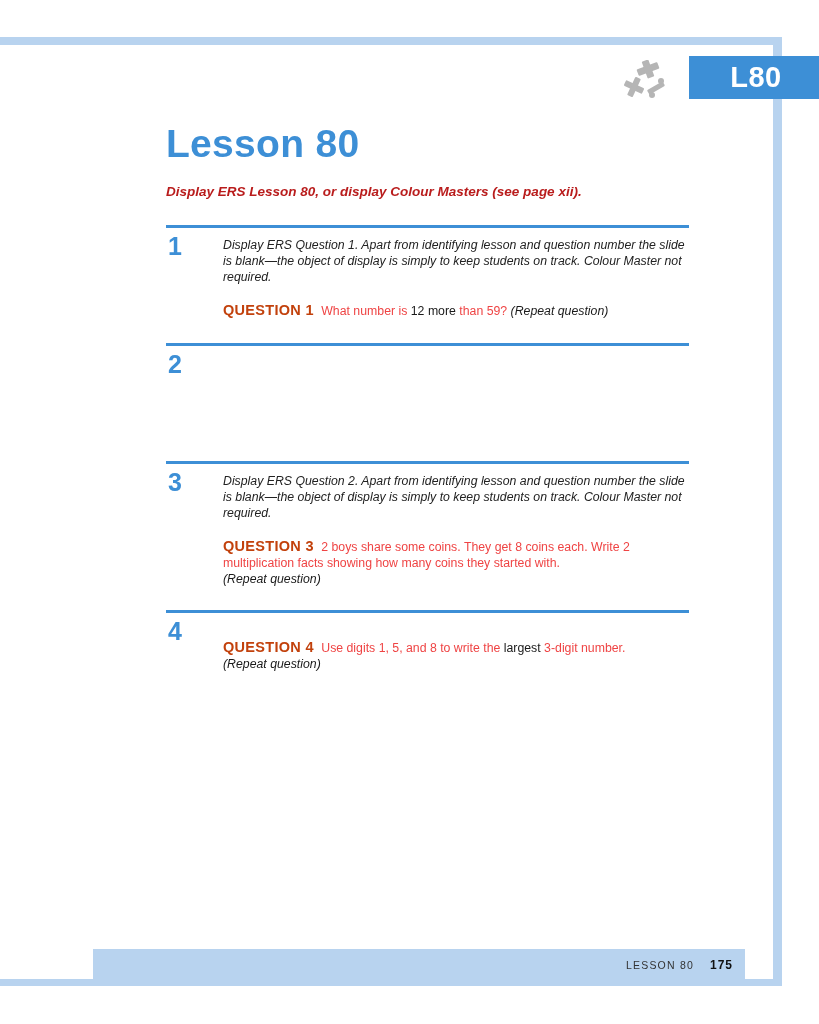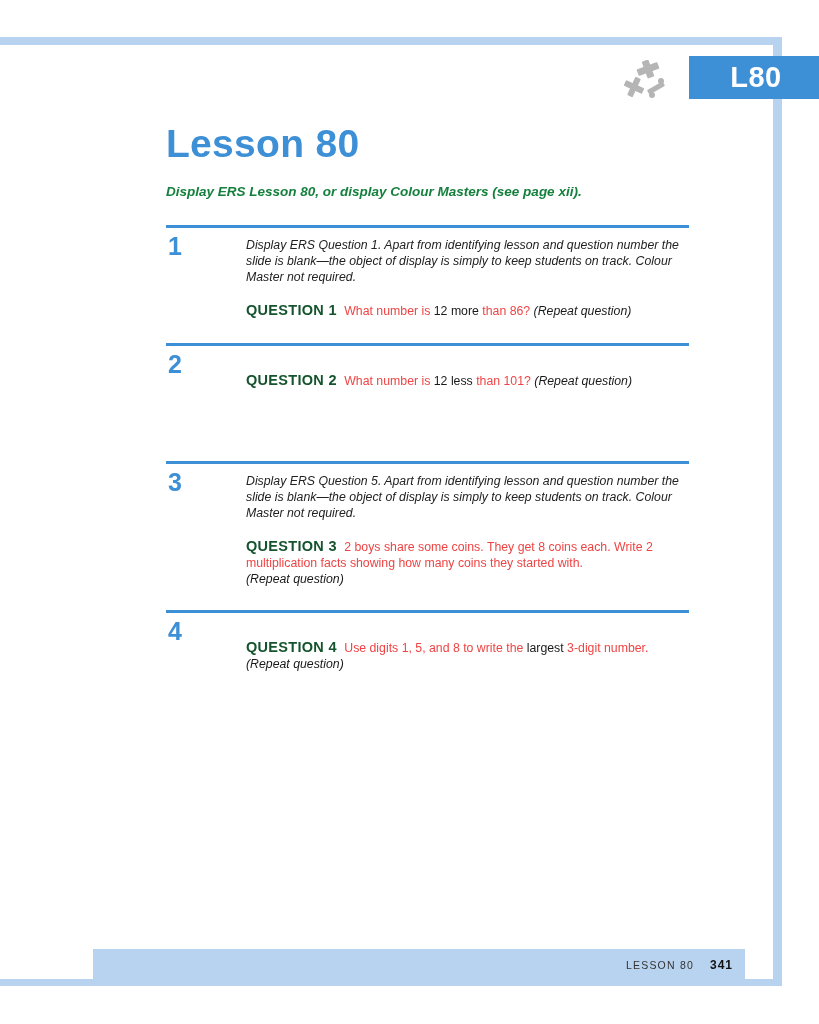--- a/index.html
+++ b/index.html
@@ -44,38 +44,38 @@
     }
     .ops-icon {
       position: absolute; left: 623px; top: 60px; width: 46px; height: 40px;
     }
     .title {
       position: absolute; left: 166px; top: 122px;
       font-size: 39px; font-weight: bold; color: #3d8fd6; letter-spacing: 0.3px;
     }
     .subtitle {
       position: absolute; left: 166px; top: 184px;
-      font-size: 13.5px; font-weight: bold; font-style: italic; color: #15803d;
+      font-size: 13.5px; font-weight: bold; font-style: italic; color: #b91c1c;
     }
     .section {
       position: absolute; left: 166px; width: 523px;
       border-top: 3px solid #3d8fd6;
     }
     .sec-num {
       position: absolute; left: 2px; top: 4px;
       font-size: 25px; font-weight: bold; color: #3d8fd6;
     }
     .sec-body {
-      margin-left: 80px; padding-top: 9px;
+      margin-left: 57px; padding-top: 9px;
       font-size: 12.3px; line-height: 16px;
     }
     .instr { font-style: italic; color: #222; }
     .question { margin-top: 17px; line-height: 16px; }
     .q-label {
-      color: #14532d; font-weight: bold; font-size: 14.5px; letter-spacing: 0.3px;
+      color: #c2410c; font-weight: bold; font-size: 14.5px; letter-spacing: 0.3px;
       margin-right: 4px;
     }
     .q-text { color: #ef4444; }
     .q-bold { font-weight: normal; }
     .q-italic { font-style: italic; }
   </style>
 </head>
 <body>
 
 <div class="frame-top"></div>
@@ -109,39 +109,35 @@
 
 <div class="title">Lesson 80</div>
 <div class="subtitle">Display ERS Lesson 80, or display Colour Masters (see page xii).</div>
 
 <div class="section" style="top:225px;">
   <div class="sec-num">1</div>
   <div class="sec-body">
     <div class="instr">Display ERS Question 1. Apart from identifying lesson and question number the slide is blank—the object of display is simply to keep students on track. Colour Master not required.</div>
     <div class="question">
       <span class="q-label">QUESTION 1</span>
-      <span class="q-text">What number is </span><span class="q-bold">12 more</span><span class="q-text"> than 86? </span><span class="q-italic">(Repeat question)</span>
+      <span class="q-text">What number is </span><span class="q-bold">12 more</span><span class="q-text"> than 59? </span><span class="q-italic">(Repeat question)</span>
     </div>
   </div>
 </div>
 
 <div class="section" style="top:343px;">
   <div class="sec-num">2</div>
   <div class="sec-body">
-    <div class="question">
-      <span class="q-label">QUESTION 2</span>
-      <span class="q-text">What number is </span><span class="q-bold">12 less</span><span class="q-text"> than 101? </span><span class="q-italic">(Repeat question)</span>
-    </div>
   </div>
 </div>
 
 <div class="section" style="top:461px;">
   <div class="sec-num">3</div>
   <div class="sec-body">
-    <div class="instr">Display ERS Question 5. Apart from identifying lesson and question number the slide is blank—the object of display is simply to keep students on track. Colour Master not required.</div>
+    <div class="instr">Display ERS Question 2. Apart from identifying lesson and question number the slide is blank—the object of display is simply to keep students on track. Colour Master not required.</div>
     <div class="question">
       <span class="q-label">QUESTION 3</span>
       <span class="q-text">2 boys share some coins. They get 8 coins each. Write 2 multiplication facts showing how many coins they started with.</span><br>
       <span class="q-italic">(Repeat question)</span>
     </div>
   </div>
 </div>
 
 <div class="section" style="top:610px;">
   <div class="sec-num">4</div>
@@ -150,15 +146,15 @@
       <span class="q-label">QUESTION 4</span>
       <span class="q-text">Use digits 1, 5, and 8 to write the </span><span class="q-bold">largest</span><span class="q-text"> 3-digit number.</span><br>
       <span class="q-italic">(Repeat question)</span>
     </div>
   </div>
 </div>
 
 <div class="footer-bar">
   <div class="footer-text">
     <span class="footer-lesson">LESSON 80</span>
-    <span class="footer-page">341</span>
+    <span class="footer-page">175</span>
   </div>
 </div>
 
 </body></html>

